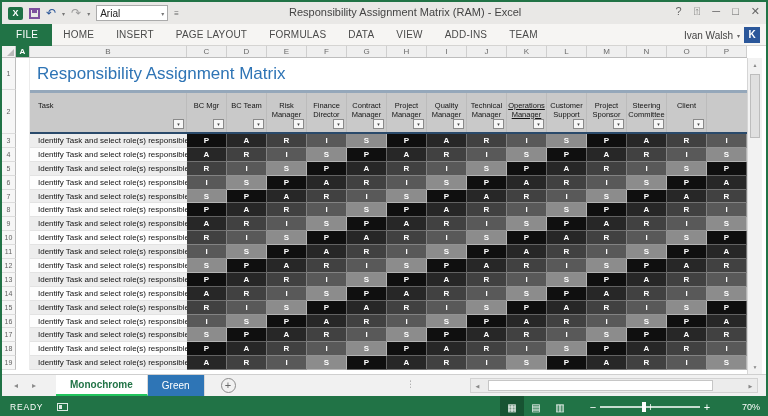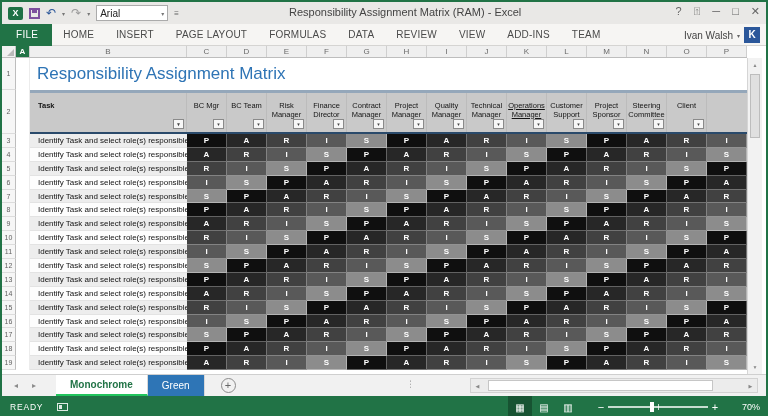--- a/index.html
+++ b/index.html
@@ -81,21 +81,21 @@
   .macro-icon { width:11px; height:8px; border:1px solid rgba(255,255,255,.85); margin-left:14px; position:relative; }
   .macro-icon::after { content:""; position:absolute; left:1px; top:1px; width:3px; height:4px; background:rgba(255,255,255,.85); }
   .status-right { position:absolute; right:8px; display:flex; align-items:center; height:22px; }
   .viewbtn { width:24px; height:22px; display:flex; align-items:center; justify-content:center; font-size:10px; color:#fff; }
   .viewbtn.active { background:rgba(0,0,0,.28); }
   .zoomctrl { display:flex; align-items:center; margin-left:14px; }
   .zminus,.zplus { font-size:11px; width:14px; text-align:center; }
   .ztrack { position:relative; width:100px; height:2px; background:rgba(255,255,255,.75); }
   .ztick { position:absolute; left:50%; top:-2px; width:1px; height:6px; background:rgba(255,255,255,.75); }
   .zthumb { position:absolute; left:42px; top:-4px; width:4px; height:10px; background:#fff; }
-  .zoomlabel { font-size:9px; margin-left:12px; width:26px; text-align:right; }
+  .zoomlabel { font-size:9px; margin-left:20px; width:26px; text-align:right; }
 </style>
 </head>
 <body>
 
 <div class="window">
 
   <div class="titlebar">
     <div class="qat">
       <div class="xl-icon">X</div>
       <div class="save-icon"></div>
@@ -120,21 +120,20 @@
   </div>
 
   <div class="ribbonrow">
     <div class="file-tab">FILE</div>
     <div class="rtabs" id="ribbon-tabs">
         <div class="rtab">HOME</div>
         <div class="rtab">INSERT</div>
         <div class="rtab">PAGE LAYOUT</div>
         <div class="rtab">FORMULAS</div>
         <div class="rtab">DATA</div>
-        <div class="rtab">REVIEW</div>
         <div class="rtab">VIEW</div>
         <div class="rtab">ADD-INS</div>
         <div class="rtab">TEAM</div>
       </div>
     <div class="user-area">
       <span class="user-name">Ivan Walsh</span>
       <span class="user-caret">▾</span>
       <div class="user-badge">K</div>
     </div>
   </div>
@@ -182,21 +181,21 @@
         <div class="rownum" style="height: 13.9px;">17</div>
         <div class="rownum" style="height: 13.9px;">18</div>
         <div class="rownum" style="height: 13.9px;">19</div>
       </div>
     <div class="colA"></div>
     <div class="main">
       <div class="sheet-title">
         <span>Responsibility Assignment Matrix</span>
       </div>
       <div class="thead" id="thead">
-          <div class="hcell task" style="width: 157px; font-weight: bold;"><span>Task</span><div class="filterbtn">▾</div></div>
+          <div class="hcell task" style="width: 157px;"><span>Task</span><div class="filterbtn">▾</div></div>
           <div class="hcell" style="width: 40px;"><span>BC Mgr</span><div class="filterbtn">▾</div></div>
           <div class="hcell" style="width: 40px;"><span>BC Team</span><div class="filterbtn">▾</div></div>
           <div class="hcell" style="width: 40px;"><span>Risk Manager</span><div class="filterbtn">▾</div></div>
           <div class="hcell" style="width: 40px;"><span>Finance Director</span><div class="filterbtn">▾</div></div>
           <div class="hcell" style="width: 40px;"><span>Contract Manager</span><div class="filterbtn">▾</div></div>
           <div class="hcell" style="width: 40px;"><span>Project Manager</span><div class="filterbtn">▾</div></div>
           <div class="hcell" style="width: 40px;"><span>Quality Manager</span><div class="filterbtn">▾</div></div>
           <div class="hcell" style="width: 40px;"><span>Technical Manager</span><div class="filterbtn">▾</div></div>
           <div class="hcell" style="width: 40px; text-decoration: underline;"><span>Operations Manager</span><div class="filterbtn">▾</div></div>
           <div class="hcell" style="width: 40px;"><span>Customer Support</span><div class="filterbtn">▾</div></div>

